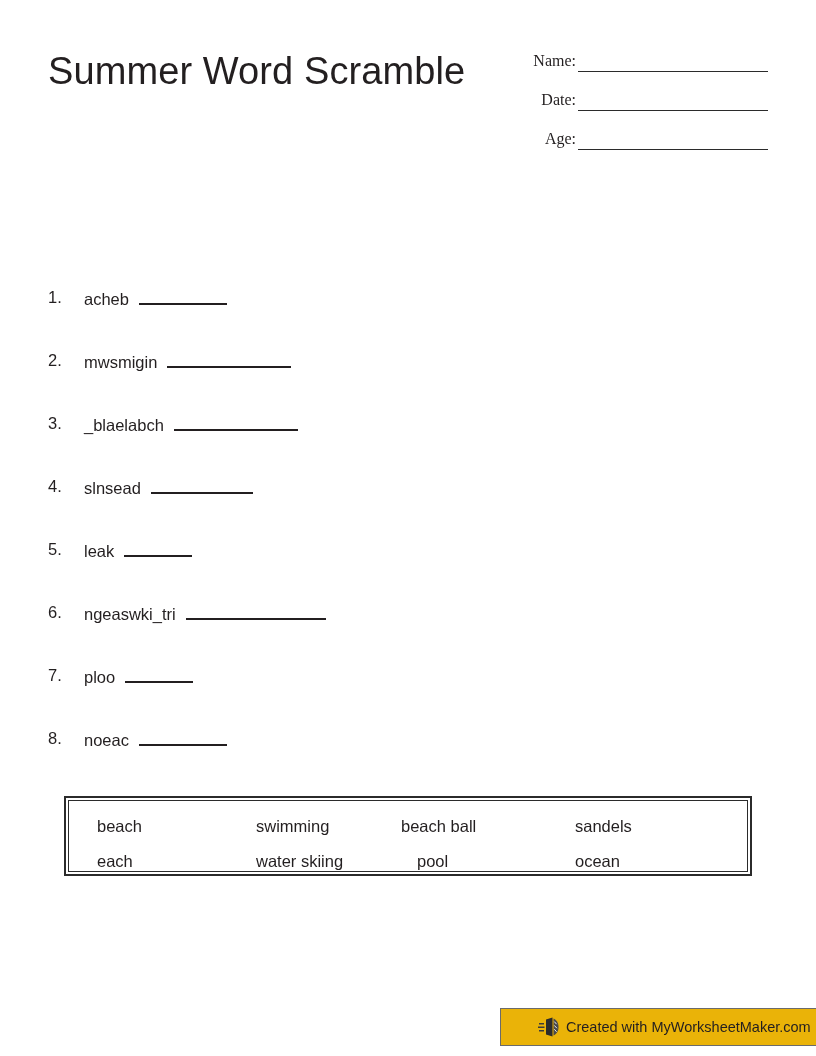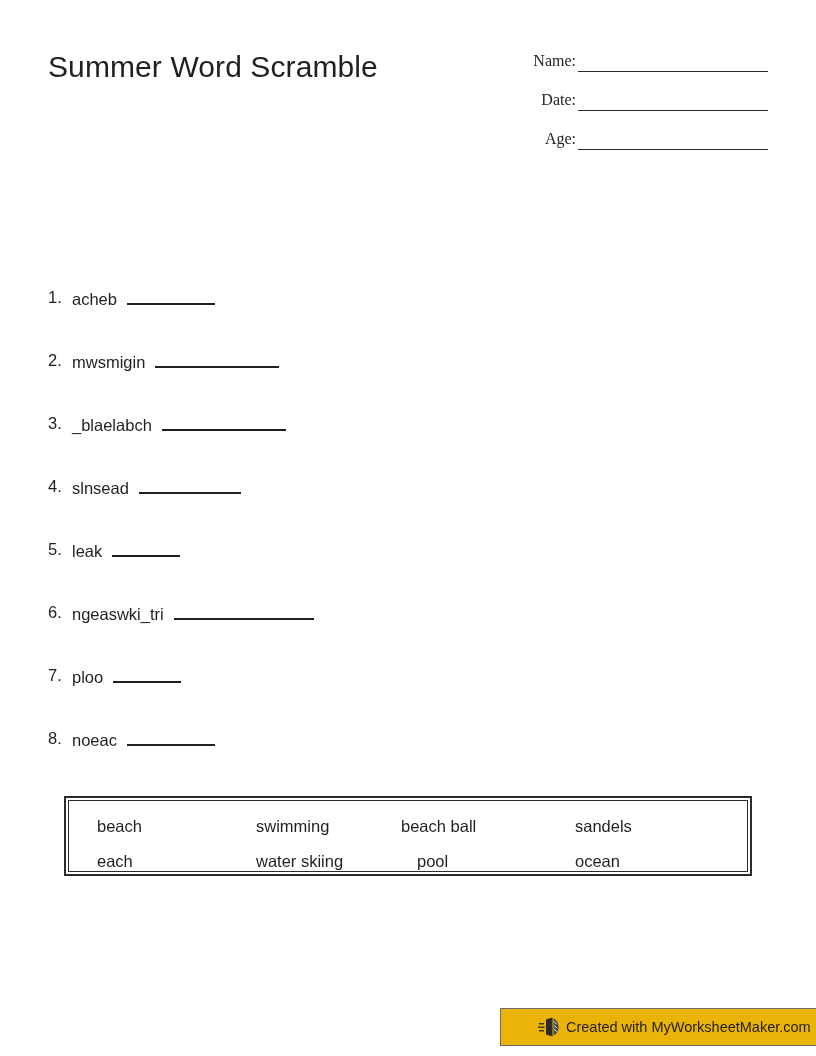--- a/index.html
+++ b/index.html
@@ -29,21 +29,21 @@
     position: absolute;
     left: 0;
     top: 0;
     width: 816px;
     height: 185px;
   }
   .worksheet-title {
     position: absolute;
     left: 48px;
     top: 49px;
-    font-size: 30px;
+    font-size: 38px;
     font-weight: 400;
     letter-spacing: 0.1px;
     color: #231f20;
     white-space: nowrap;
     line-height: 1.2;
   }
 
   .meta-fields {
     position: absolute;
     left: 500px;
@@ -109,21 +109,21 @@
   .q-num {
     position: absolute;
     left: 48px;
     top: 0;
     font-size: 16.5px;
     color: #231f20;
     white-space: nowrap;
   }
   .q-body {
     position: absolute;
-    left: 72px;
+    left: 84px;
     top: 0;
     display: flex;
     align-items: baseline;
     white-space: nowrap;
   }
   .q-word {
     font-size: 16.5px;
     color: #231f20;
     white-space: pre;
   }

